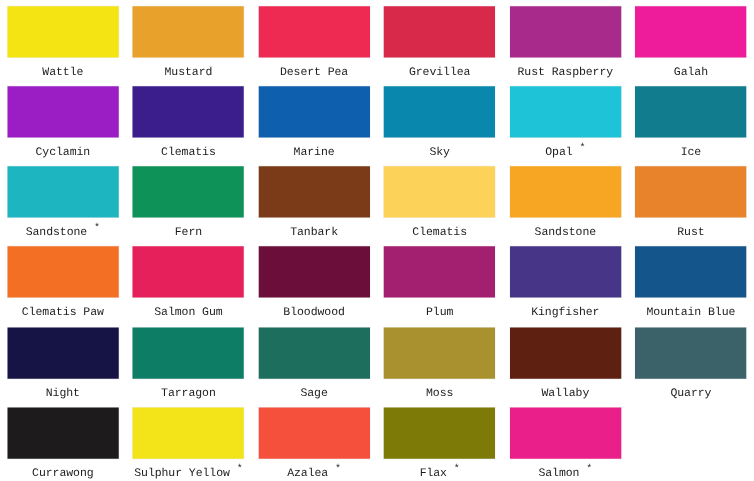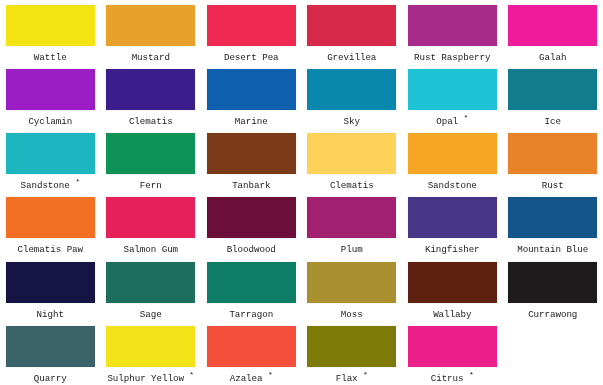--- a/index.html
+++ b/index.html
@@ -156,53 +156,53 @@
       </div>
       <div class="swatch-cell">
         <div class="swatch-chip" style="background-color: rgb(20, 85, 140);"></div>
         <div class="swatch-label"><span>Mountain Blue</span></div>
       </div>
       <div class="swatch-cell">
         <div class="swatch-chip" style="background-color: rgb(22, 20, 68);"></div>
         <div class="swatch-label"><span>Night</span></div>
       </div>
       <div class="swatch-cell">
+        <div class="swatch-chip" style="background-color: rgb(13, 125, 102);"></div>
+        <div class="swatch-label"><span>Tarragon</span></div>
+      </div>
+      <div class="swatch-cell">
         <div class="swatch-chip" style="background-color: rgb(30, 110, 94);"></div>
         <div class="swatch-label"><span>Sage</span></div>
       </div>
       <div class="swatch-cell">
-        <div class="swatch-chip" style="background-color: rgb(13, 125, 102);"></div>
-        <div class="swatch-label"><span>Tarragon</span></div>
-      </div>
-      <div class="swatch-cell">
         <div class="swatch-chip" style="background-color: rgb(168, 145, 46);"></div>
         <div class="swatch-label"><span>Moss</span></div>
       </div>
       <div class="swatch-cell">
         <div class="swatch-chip" style="background-color: rgb(94, 32, 16);"></div>
         <div class="swatch-label"><span>Wallaby</span></div>
       </div>
       <div class="swatch-cell">
+        <div class="swatch-chip" style="background-color: rgb(59, 98, 105);"></div>
+        <div class="swatch-label"><span>Quarry</span></div>
+      </div>
+      <div class="swatch-cell">
         <div class="swatch-chip" style="background-color: rgb(30, 27, 29);"></div>
         <div class="swatch-label"><span>Currawong</span></div>
       </div>
       <div class="swatch-cell">
-        <div class="swatch-chip" style="background-color: rgb(59, 98, 105);"></div>
-        <div class="swatch-label"><span>Quarry</span></div>
-      </div>
-      <div class="swatch-cell">
         <div class="swatch-chip" style="background-color: rgb(243, 228, 26);"></div>
         <div class="swatch-label"><span>Sulphur Yellow</span> <span class="asterisk">*</span></div>
       </div>
       <div class="swatch-cell">
         <div class="swatch-chip" style="background-color: rgb(244, 80, 60);"></div>
         <div class="swatch-label"><span>Azalea</span> <span class="asterisk">*</span></div>
       </div>
       <div class="swatch-cell">
         <div class="swatch-chip" style="background-color: rgb(126, 122, 8);"></div>
         <div class="swatch-label"><span>Flax</span> <span class="asterisk">*</span></div>
       </div>
       <div class="swatch-cell">
         <div class="swatch-chip" style="background-color: rgb(235, 31, 138);"></div>
-        <div class="swatch-label"><span>Citrus</span> <span class="asterisk">*</span></div>
+        <div class="swatch-label"><span>Salmon</span> <span class="asterisk">*</span></div>
       </div>
     </div>
 </div>
 
 </body></html>

